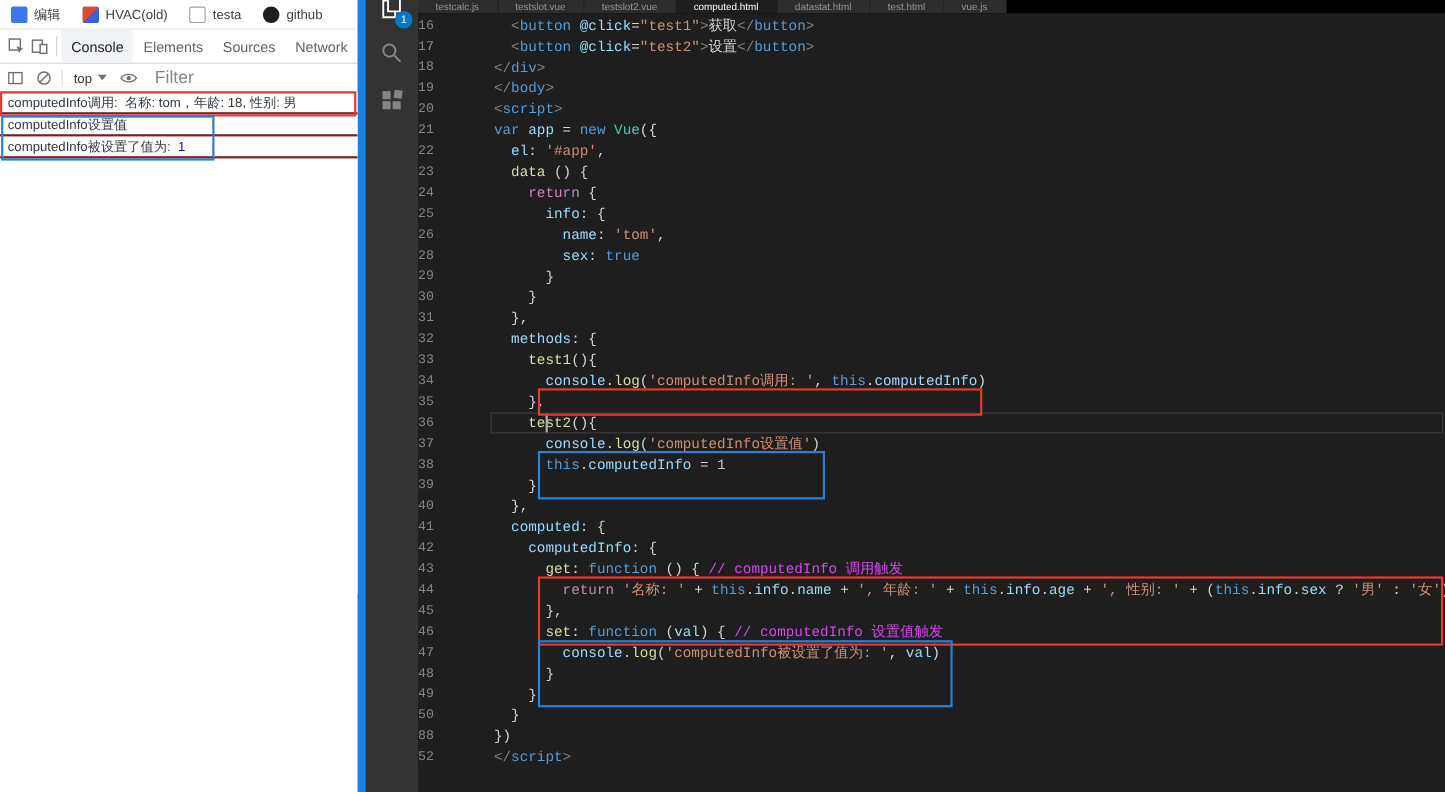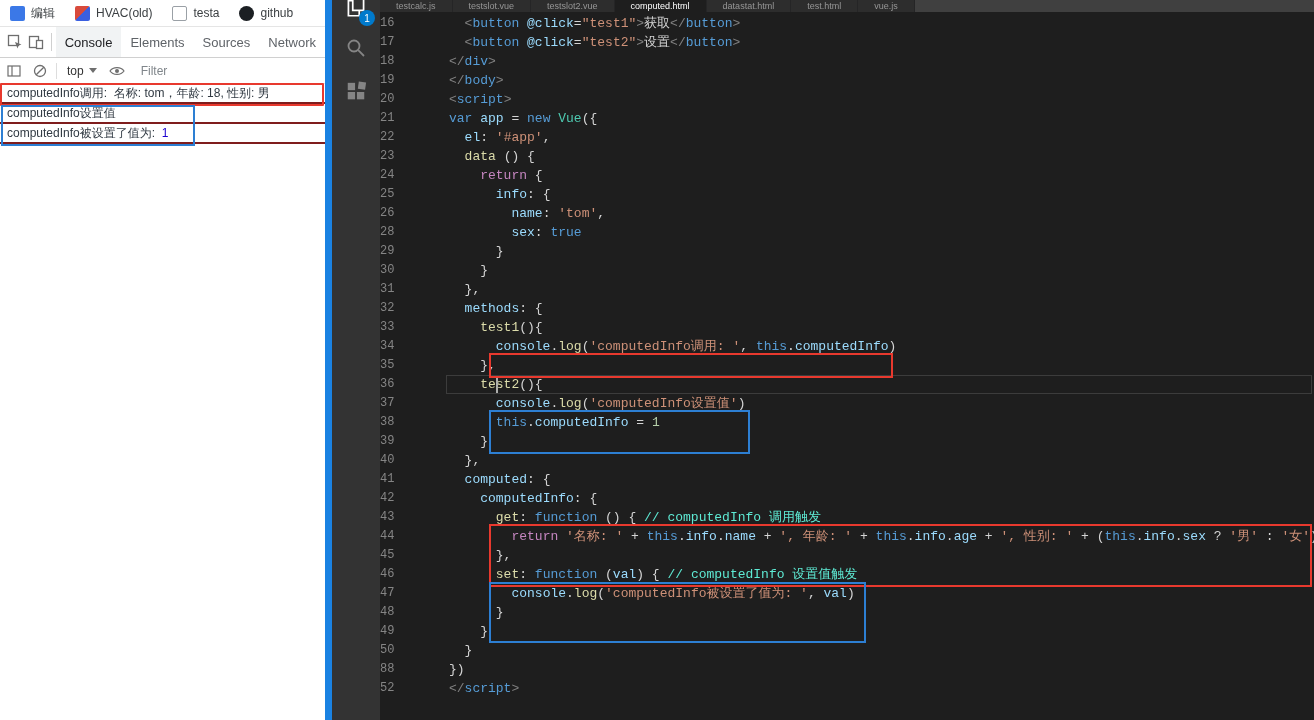--- a/index.html
+++ b/index.html
@@ -21,21 +21,21 @@
   .dt-sep{width:1px;height:18px;background:#d0d0d0;margin:0 4px}
   .dt-tabs{display:flex;height:100%;align-items:center}
   .dt-tab{padding:0 9px;font-size:13px;color:#5f6368;height:100%;display:flex;align-items:center;cursor:pointer}
   .dt-tab.active{color:#202124;background:#f1f3f4}
 
   .console-toolbar{height:26px;border-bottom:1px solid #e6e6e6;display:flex;align-items:center;padding:0 4px;gap:6px;background:#fff}
   .ct-icon{width:20px;height:20px;display:flex;align-items:center;justify-content:center;color:#6e6e6e;cursor:pointer}
   .ct-sep{width:1px;height:16px;background:#ddd}
   .ctx{display:flex;align-items:center;gap:5px;font-size:12px;color:#333;cursor:pointer;padding:0 4px}
   .caret-down{width:0;height:0;border-left:4px solid transparent;border-right:4px solid transparent;border-top:5px solid #6e6e6e}
-  .filter-label{font-size:12px;color:#80868b;margin-left:8px;cursor:text}
+  .filter-label{font-size:16px;color:#80868b;margin-left:8px;cursor:text}
 
   .console-output{position:relative;flex:1;background:#fff}
   .cmsg{height:20px;line-height:19px;font-size:12px;color:#303942;padding:0 7px;border-bottom:2px solid #7f1d1d;white-space:pre;overflow:hidden}
   .cp-num{color:#1c00cf}
   .ann{position:absolute;border:2px solid #e8392e;pointer-events:none}
   .console-red-box{left:0;top:-1px;width:324px;height:23px;border-radius:1px}
   .console-blue-box{left:1px;top:21px;width:194px;height:41px}
 
   
   .blue-strip{width:7px;height:720px;background:#1a82e2;flex:0 0 7px}
@@ -43,33 +43,33 @@
   
   .activitybar{width:48px;height:720px;background:#333333;flex:0 0 48px;display:flex;flex-direction:column;align-items:center}
   .ab-item{width:48px;height:44px;display:flex;align-items:center;justify-content:center;position:relative;color:#858585;cursor:pointer}
   .ab-item.active{color:#ffffff}
   .ab-item.cut{height:26px;overflow:visible}
   .ab-item.cut svg{margin-top:-14px}
   .badge{position:absolute;right:5px;bottom:0px;width:16px;height:16px;border-radius:50%;background:#007acc;color:#fff;font-size:10px;display:flex;align-items:center;justify-content:center}
 
   
   .editor{flex:1;min-width:0;background:#1e1e1e;display:flex;flex-direction:column}
-  .tabbar{height:12px;background:#404040;display:flex;overflow:hidden;flex:0 0 12px}
+  .tabbar{height:12px;background:#000000;display:flex;overflow:hidden;flex:0 0 12px}
   .etab{background:#2d2d2d;border-right:1px solid #252526;padding:0 16px;display:flex;align-items:center;cursor:pointer}
   .etab.active{background:#1e1e1e}
   .etab-lb{font-size:9px;line-height:12px;color:#969696;white-space:nowrap}
   .etab.active .etab-lb{color:#ffffff}
 
   .code{flex:1;position:relative;padding-top:2px;overflow:hidden;font-family:"Liberation Mono","DejaVu Sans Mono",monospace;font-size:13px}
   .cline{display:flex;height:19px;line-height:19px;white-space:pre}
   .lnum{flex:0 0 40px;width:40px;color:#858585;font-size:12px}
   .lcode{padding-left:29px;color:#d4d4d4}
   .tk-w{color:#d4d4d4}.tk-pu{color:#808080}.tk-tg{color:#569cd6}.tk-at{color:#9cdcfe}
   .tk-s{color:#ce9178}.tk-k{color:#569cd6}.tk-c{color:#c586c0}.tk-f{color:#dcdcaa}
-  .tk-v{color:#9cdcfe}.tk-n2{color:#b5cea8}.tk-cm{color:#5eead4}.tk-cl{color:#4ec9b0}
+  .tk-v{color:#9cdcfe}.tk-n2{color:#b5cea8}.tk-cm{color:#d946ef}.tk-cl{color:#4ec9b0}
 
   .ov{position:absolute;pointer-events:none}
   .cur-line{left:66px;right:2px;top:363px;height:19px;border:1px solid #3c3c3c}
   .cursor{left:116px;top:364px;width:2px;height:17px;background:#aeafad}
   .code-red-1{left:109px;top:341px;width:404px;height:25px;border:2px solid #e8392e}
   .code-blue-1{left:109px;top:398px;width:261px;height:44px;border:2px solid #2d7fd3}
   .code-red-2{left:109px;top:512px;width:823px;height:63px;border:2px solid #e8392e}
   .code-blue-2{left:109px;top:570px;width:377px;height:61px;border:2px solid #2d7fd3}
   .ann-blue{border-color:#2d7fd3}
 </style>

